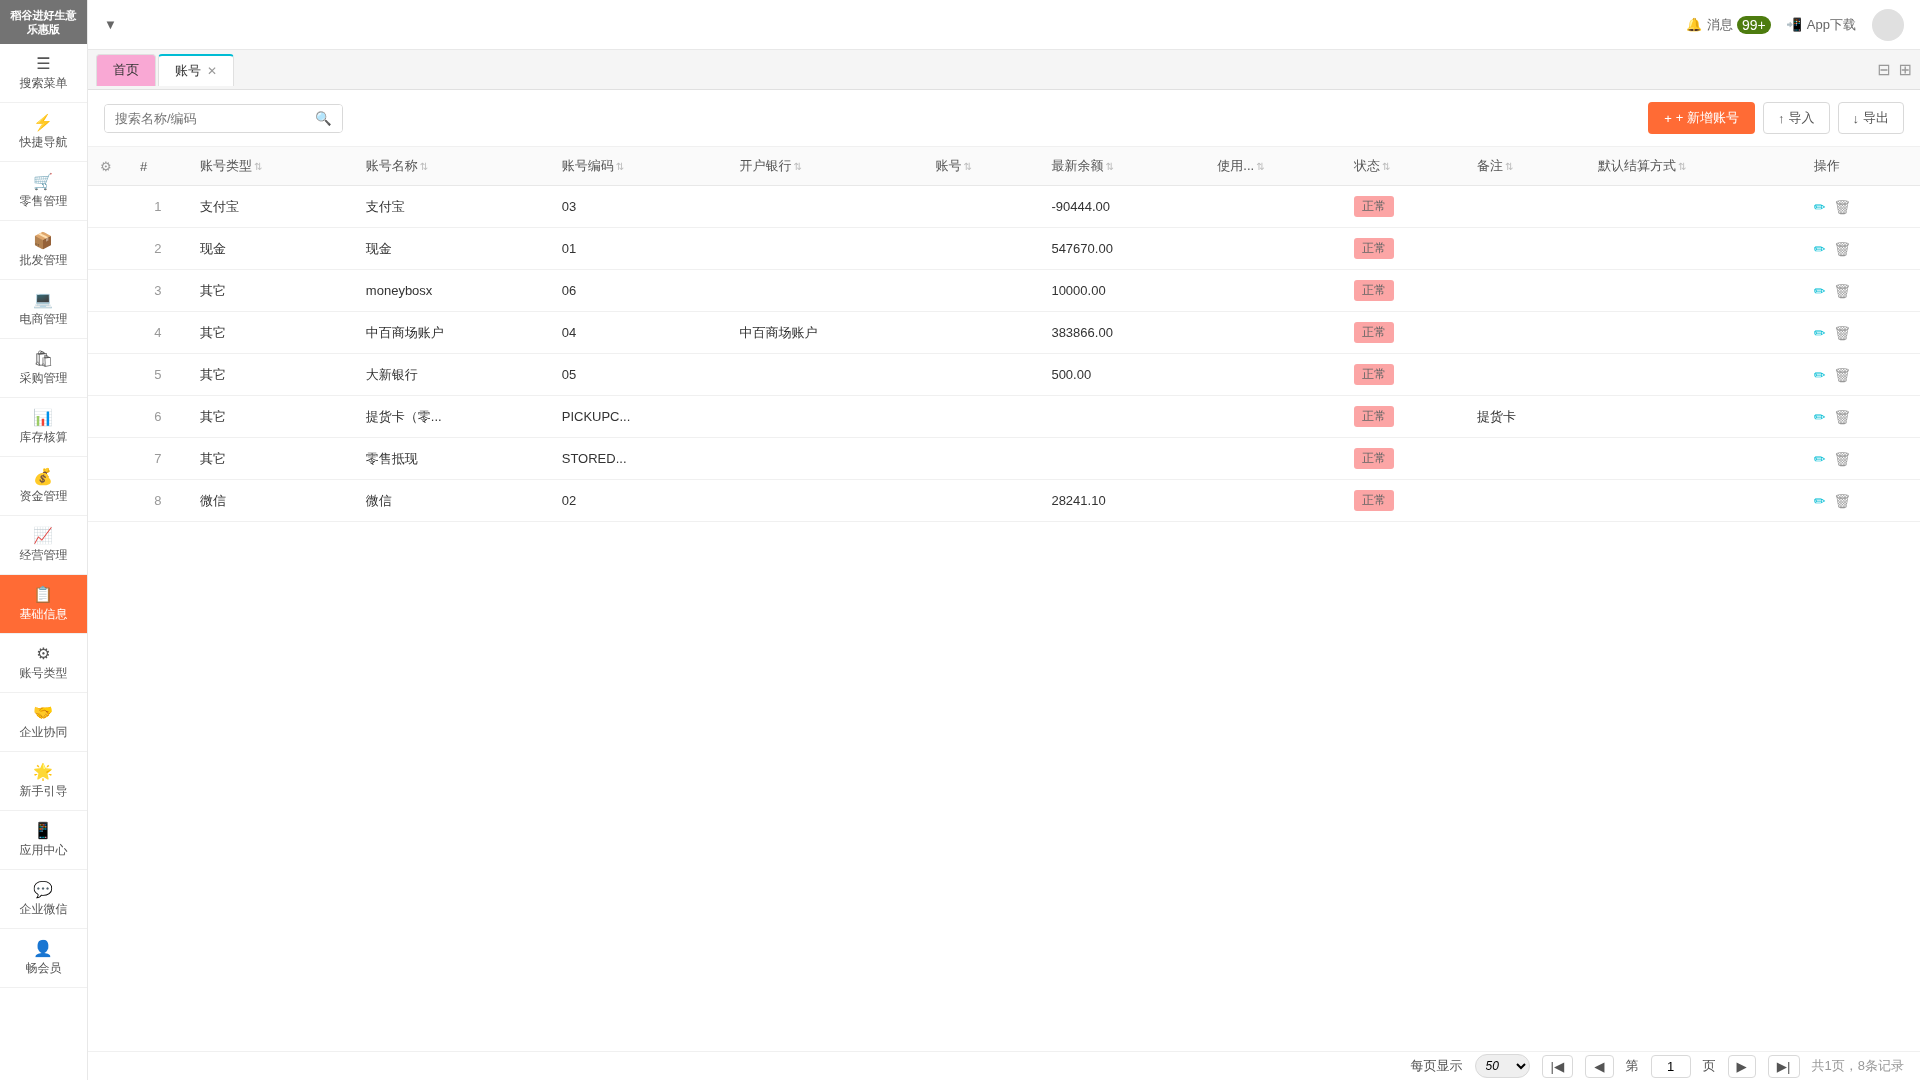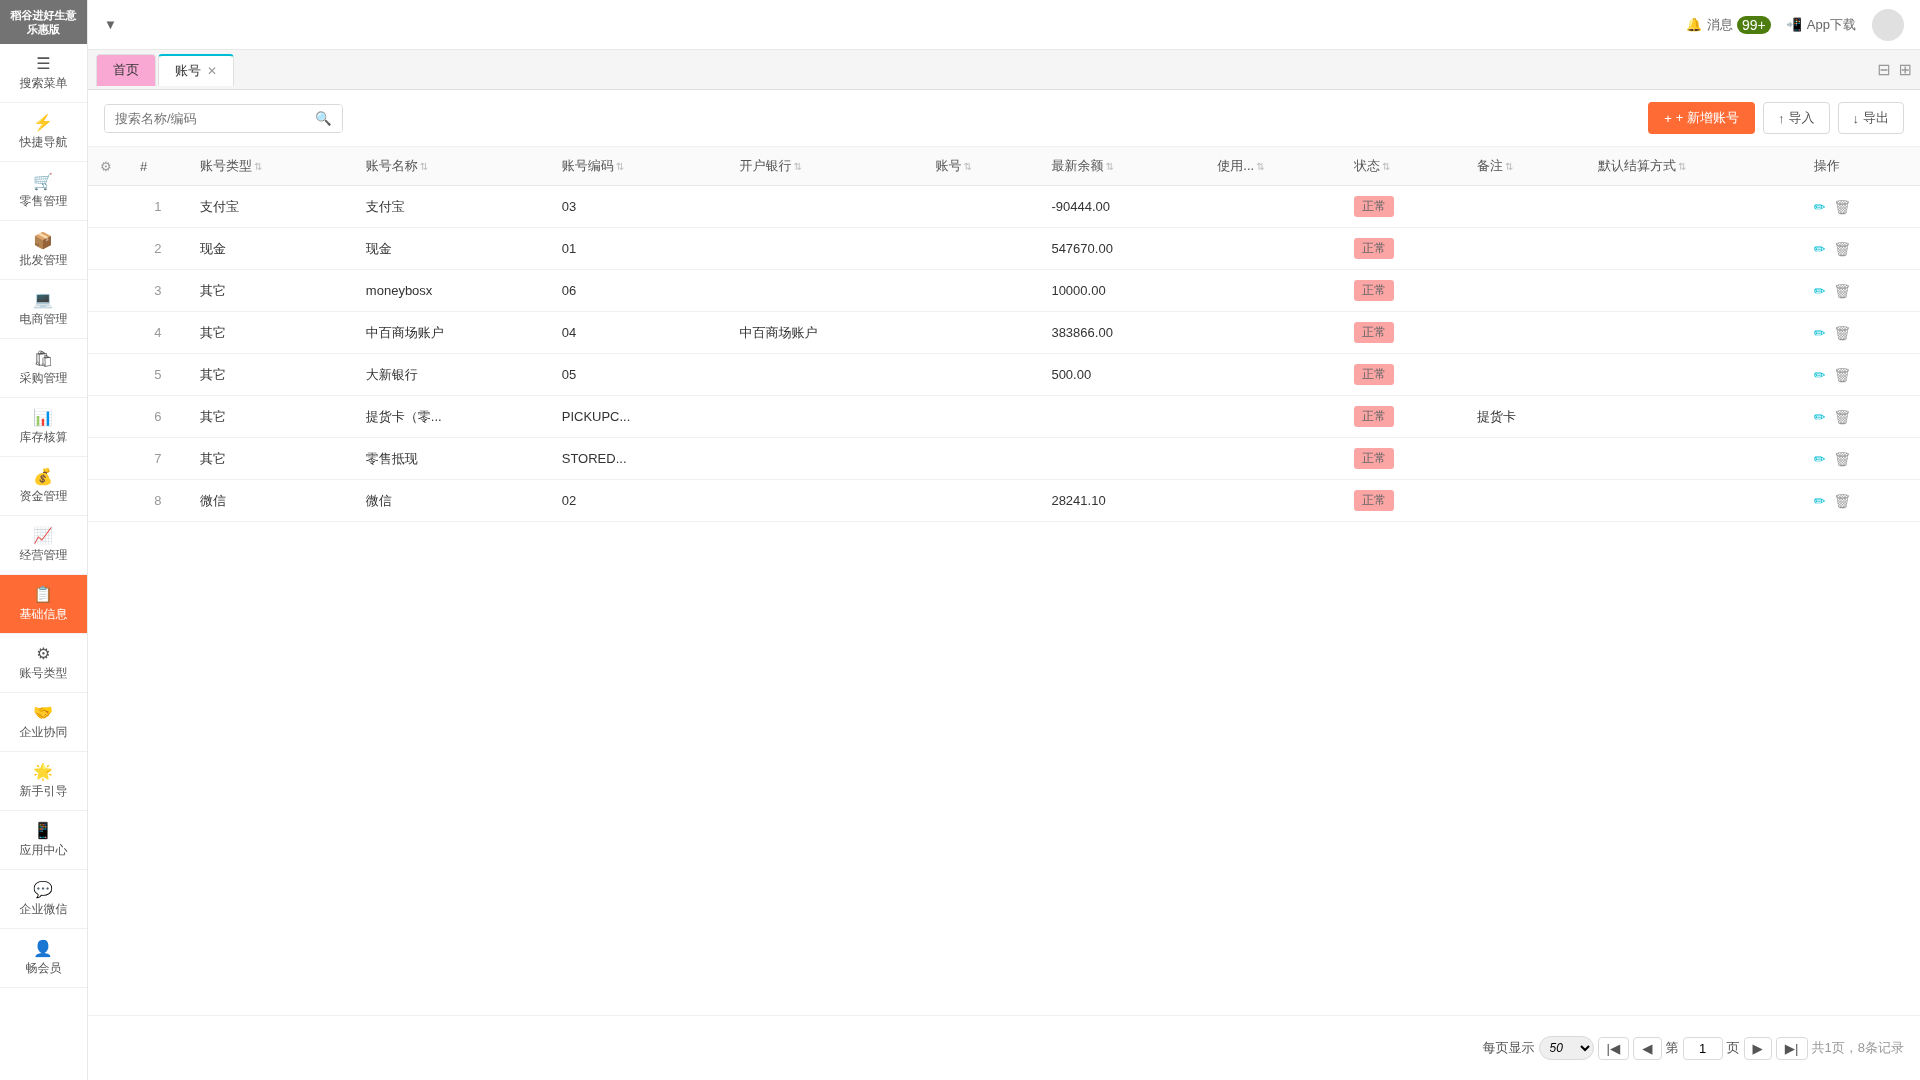--- a/index.html
+++ b/index.html
@@ -55,21 +55,21 @@
     td { padding: 10px 12px; border-bottom: 1px solid #f0f0f0; color: #333; font-size: 13px; }
     .row-num { color: #999; text-align: center; }
     .status-badge { background: #fca5a5; color: #666; padding: 2px 8px; border-radius: 3px; font-size: 12px; display: inline-block; }
     .action-btns { display: flex; align-items: center; gap: 8px; }
     .action-edit { color: #00bcd4; cursor: pointer; font-size: 14px; }
     .action-delete { color: #999; cursor: pointer; font-size: 14px; }
     .col-setting { width: 40px; }
     .settings-icon { color: #999; cursor: pointer; }
 
     
-    .pagination { padding: 20px 16px; display: flex; align-items: center; justify-content: flex-end; gap: 4px; border-top: 1px solid #f0f0f0; flex-shrink: 0; font-size: 13px; color: #555; }
+    .pagination { padding: 2px 16px; display: flex; align-items: center; justify-content: flex-end; gap: 12px; border-top: 1px solid #f0f0f0; flex-shrink: 0; font-size: 13px; color: #555; }
     .page-size-select { border: 1px solid #d9d9d9; border-radius: 12px; padding: 3px 6px; font-size: 12px; font-style: italic; }
     .page-btn { border: 1px solid #d9d9d9; background: #fff; padding: 3px 8px; cursor: pointer; border-radius: 4px; color: #555; }
     .page-btn:disabled { color: #ccc; cursor: default; }
     .page-input { border: 1px solid #d9d9d9; border-radius: 4px; padding: 3px 6px; width: 40px; text-align: center; font-size: 13px; }
     .page-info { color: #999; }
   </style>
 </head>
 <body>
 
 <div class="sidebar">

